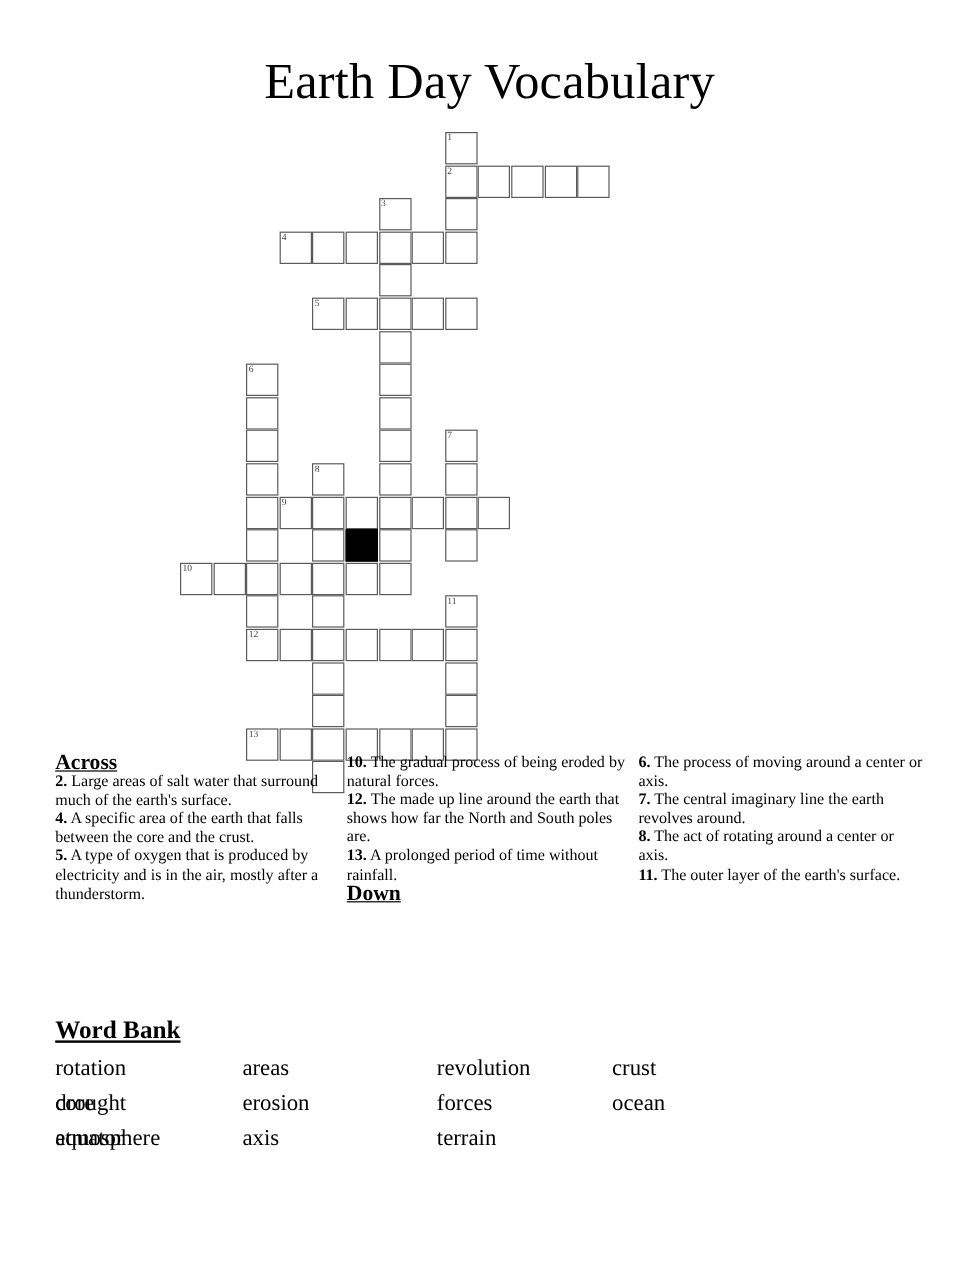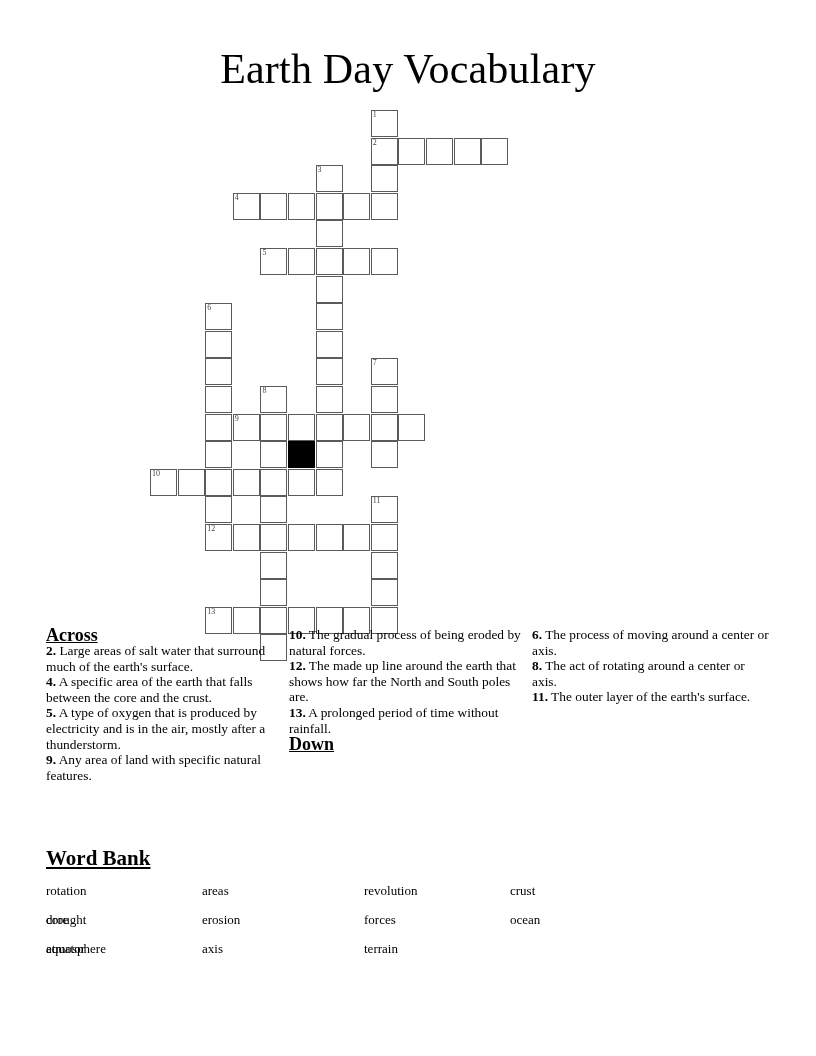--- a/index.html
+++ b/index.html
@@ -110,21 +110,21 @@
   }
   .wb-grid {
     margin-top: 5px;
   }
   .wb-row {
     display: block;
     height: 29px;
   }
   .wb-word {
     display: inline-block;
-    font-size: 13px;
+    font-size: 19px;
     line-height: 29px;
     vertical-align: top;
   }
   .wb-word.col0 { width: 156px; }
   .wb-word.col1 { width: 162px; }
   .wb-word.col2 { width: 146px; }
   .wb-word.col3 { width: 146px; }
   .wb-word.col4 { width: 150px; }
 </style>
 </head>
@@ -236,36 +236,36 @@
   </div>
 
 <div class="clues">
 
   <div class="clue-col c1">
     <div class="clue-head">Across</div>
     <div id="col1-list">
         <div class="clue"><span class="n">2.</span><span> Large areas of salt water that surround much of the earth's surface.</span></div>
         <div class="clue"><span class="n">4.</span><span> A specific area of the earth that falls between the core and the crust.</span></div>
         <div class="clue"><span class="n">5.</span><span> A type of oxygen that is produced by electricity and is in the air, mostly after a thunderstorm.</span></div>
-        <div class="clue"><span class="n">9.</span><span> Any area of land with specific natural features.</span></div>
       </div>
   </div>
 
   <div class="clue-col c2">
     <div id="col2-list-a">
         <div class="clue"><span class="n">10.</span><span> The gradual process of being eroded by natural forces.</span></div>
         <div class="clue"><span class="n">12.</span><span> The made up line around the earth that shows how far the North and South poles are.</span></div>
         <div class="clue"><span class="n">13.</span><span> A prolonged period of time without rainfall.</span></div>
       </div>
     <div class="clue-head">Down</div>
   </div>
 
   <div class="clue-col c3">
     <div id="col3-list">
         <div class="clue"><span class="n">6.</span><span> The process of moving around a center or axis.</span></div>
+        <div class="clue"><span class="n">7.</span><span> The central imaginary line the earth revolves around.</span></div>
         <div class="clue"><span class="n">8.</span><span> The act of rotating around a center or axis.</span></div>
         <div class="clue"><span class="n">11.</span><span> The outer layer of the earth's surface.</span></div>
       </div>
   </div>
 
 </div>
 
 <div class="wordbank">
   <div class="wb-title">Word Bank</div>
   <div class="wb-grid" id="wb-grid">

